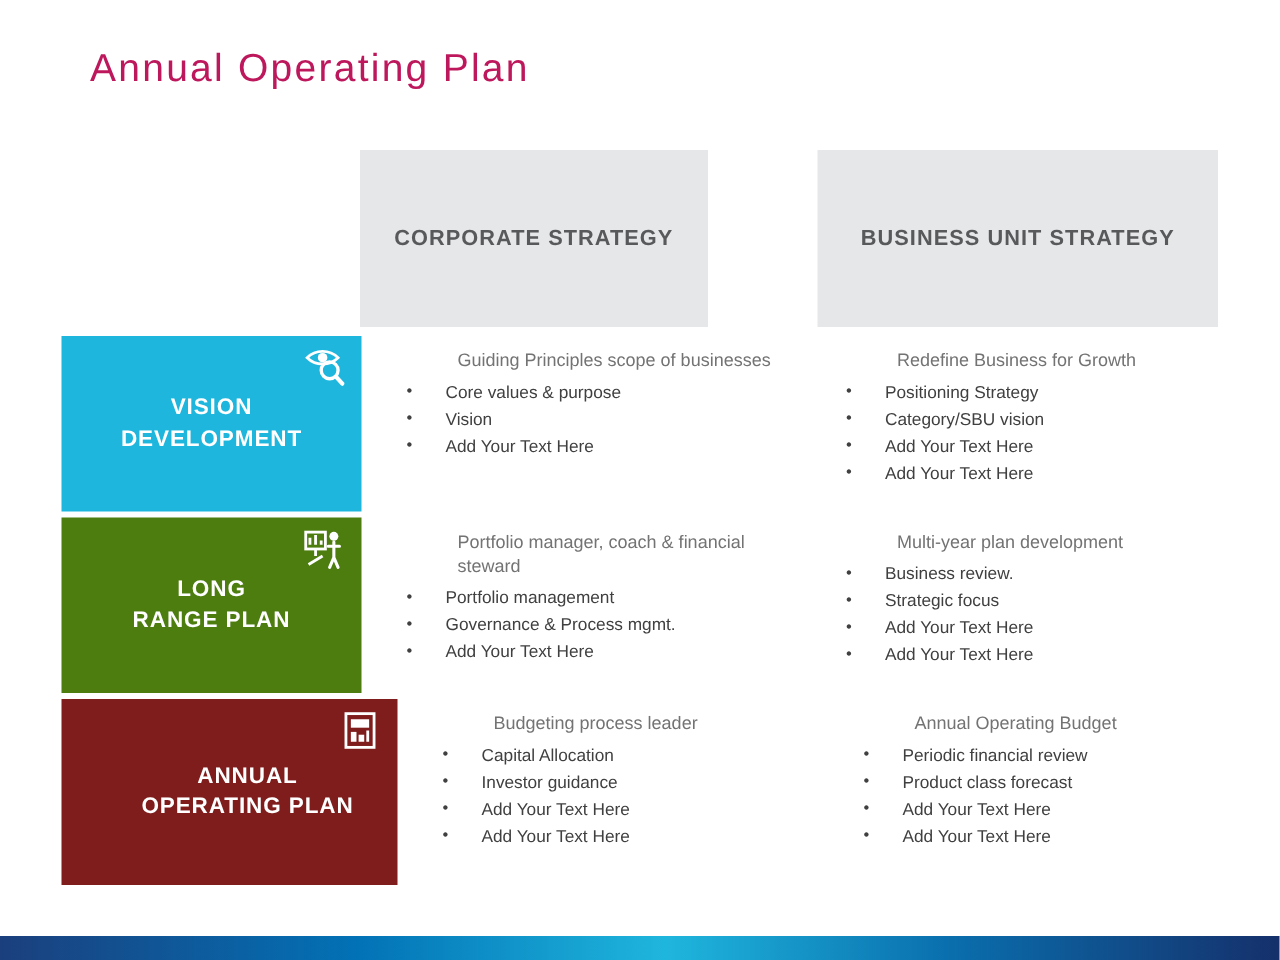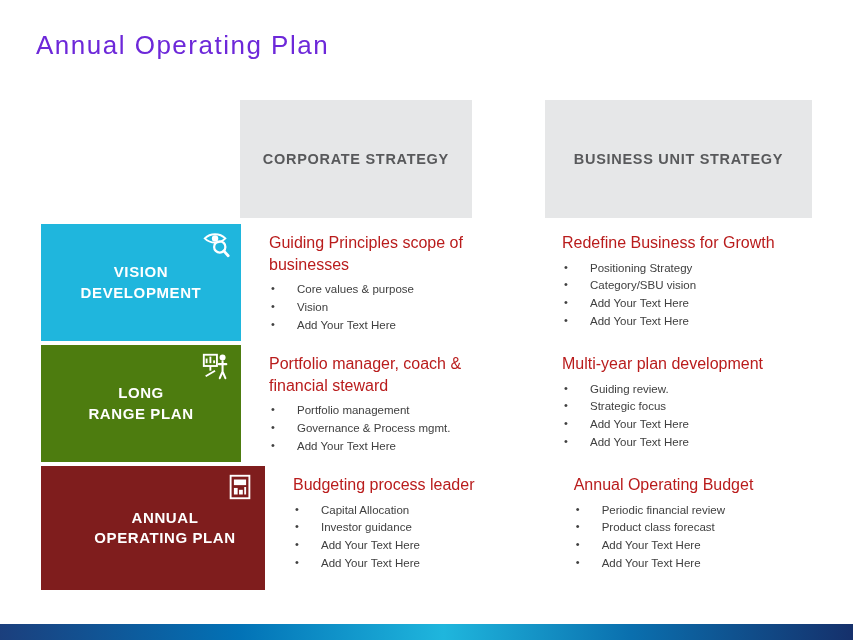--- a/index.html
+++ b/index.html
@@ -15,25 +15,25 @@
     position: relative;
   }
   #slide {
     position: relative;
     width: 853px;
     height: 640px;
     background: #ffffff;
   }
   #page-title {
     position: absolute;
-    left: 36px;
+    left: 60px;
     top: 30px;
     font-size: 26px;
     letter-spacing: 1.5px;
-    color: #6d28d9;
+    color: #be185d;
     font-weight: normal;
   }
 
   
   .header-band {
     position: absolute;
     left: 240px;
     top: 100px;
     width: 572px;
     height: 118px;
@@ -94,26 +94,27 @@
   .row-3 .label-box { background: #7f1d1d; padding-left: 24px; }
 
   .content-col {
     padding-left: 28px;
     box-sizing: border-box;
   }
   .col-a { width: 293px; }
   .col-b { width: 278px; }
 
   .content-head {
-    font-size: 16px;
-    color: #b91c1c;
+    font-size: 12px;
+    color: #737373;
     line-height: 1.35;
     margin-top: 8px;
     margin-bottom: 6px;
     max-width: 255px;
+    margin-left: 36px;
   }
   ul.bullets {
     list-style: none;
     margin: 0;
     padding: 0 0 0 2px;
   }
   ul.bullets li {
     font-size: 11.5px;
     color: #404040;
     line-height: 1.55;
@@ -205,21 +206,21 @@
       <div class="content-head">Portfolio manager, coach &amp; financial steward</div>
       <ul class="bullets">
         <li>Portfolio management</li>
         <li>Governance &amp; Process mgmt.</li>
         <li>Add Your Text Here</li>
       </ul>
     </div>
     <div class="content-col col-b">
       <div class="content-head">Multi-year plan development</div>
       <ul class="bullets">
-        <li>Guiding review.</li>
+        <li>Business review.</li>
         <li>Strategic focus</li>
         <li>Add Your Text Here</li>
         <li>Add Your Text Here</li>
       </ul>
     </div>
   </div>
 
   <div class="row row-3">
     <div class="label-box">
       <svg class="label-icon" viewBox="0 0 32 32">

